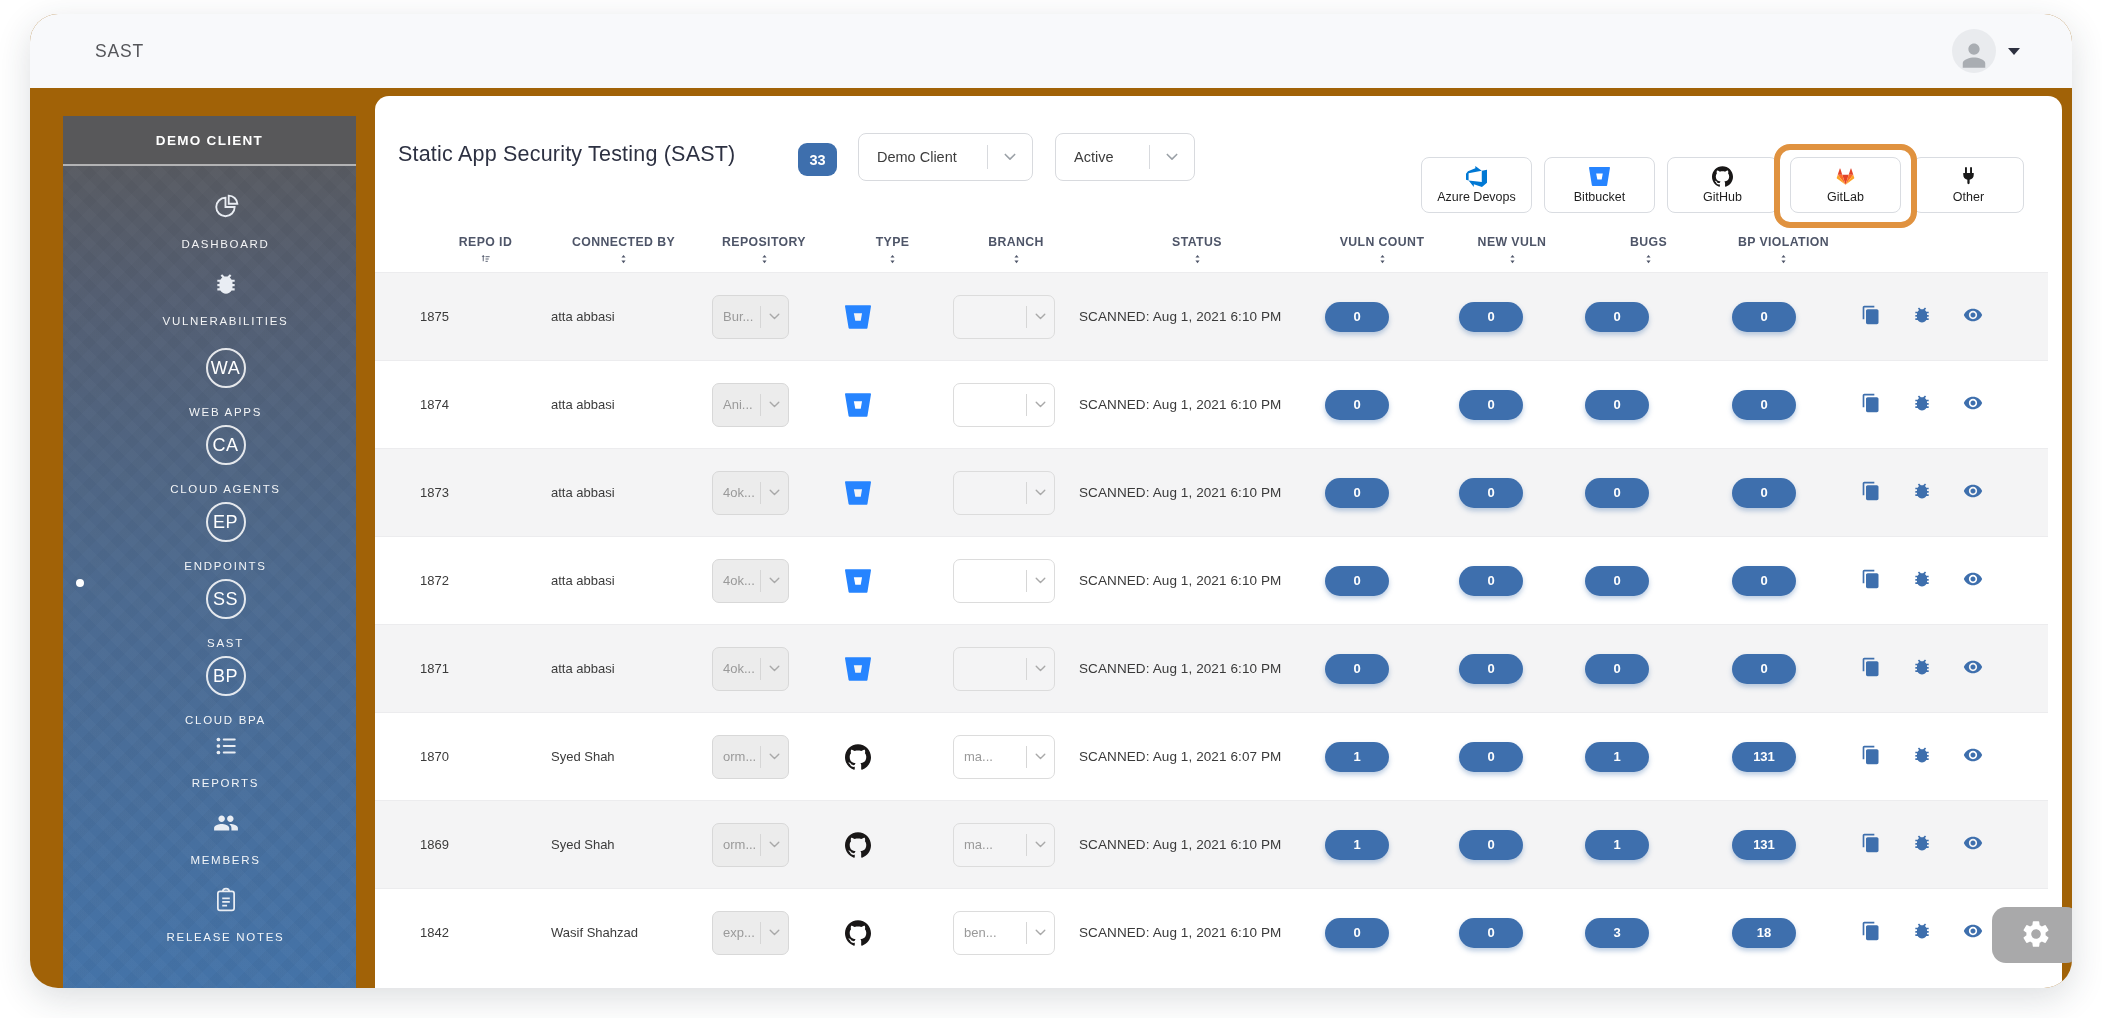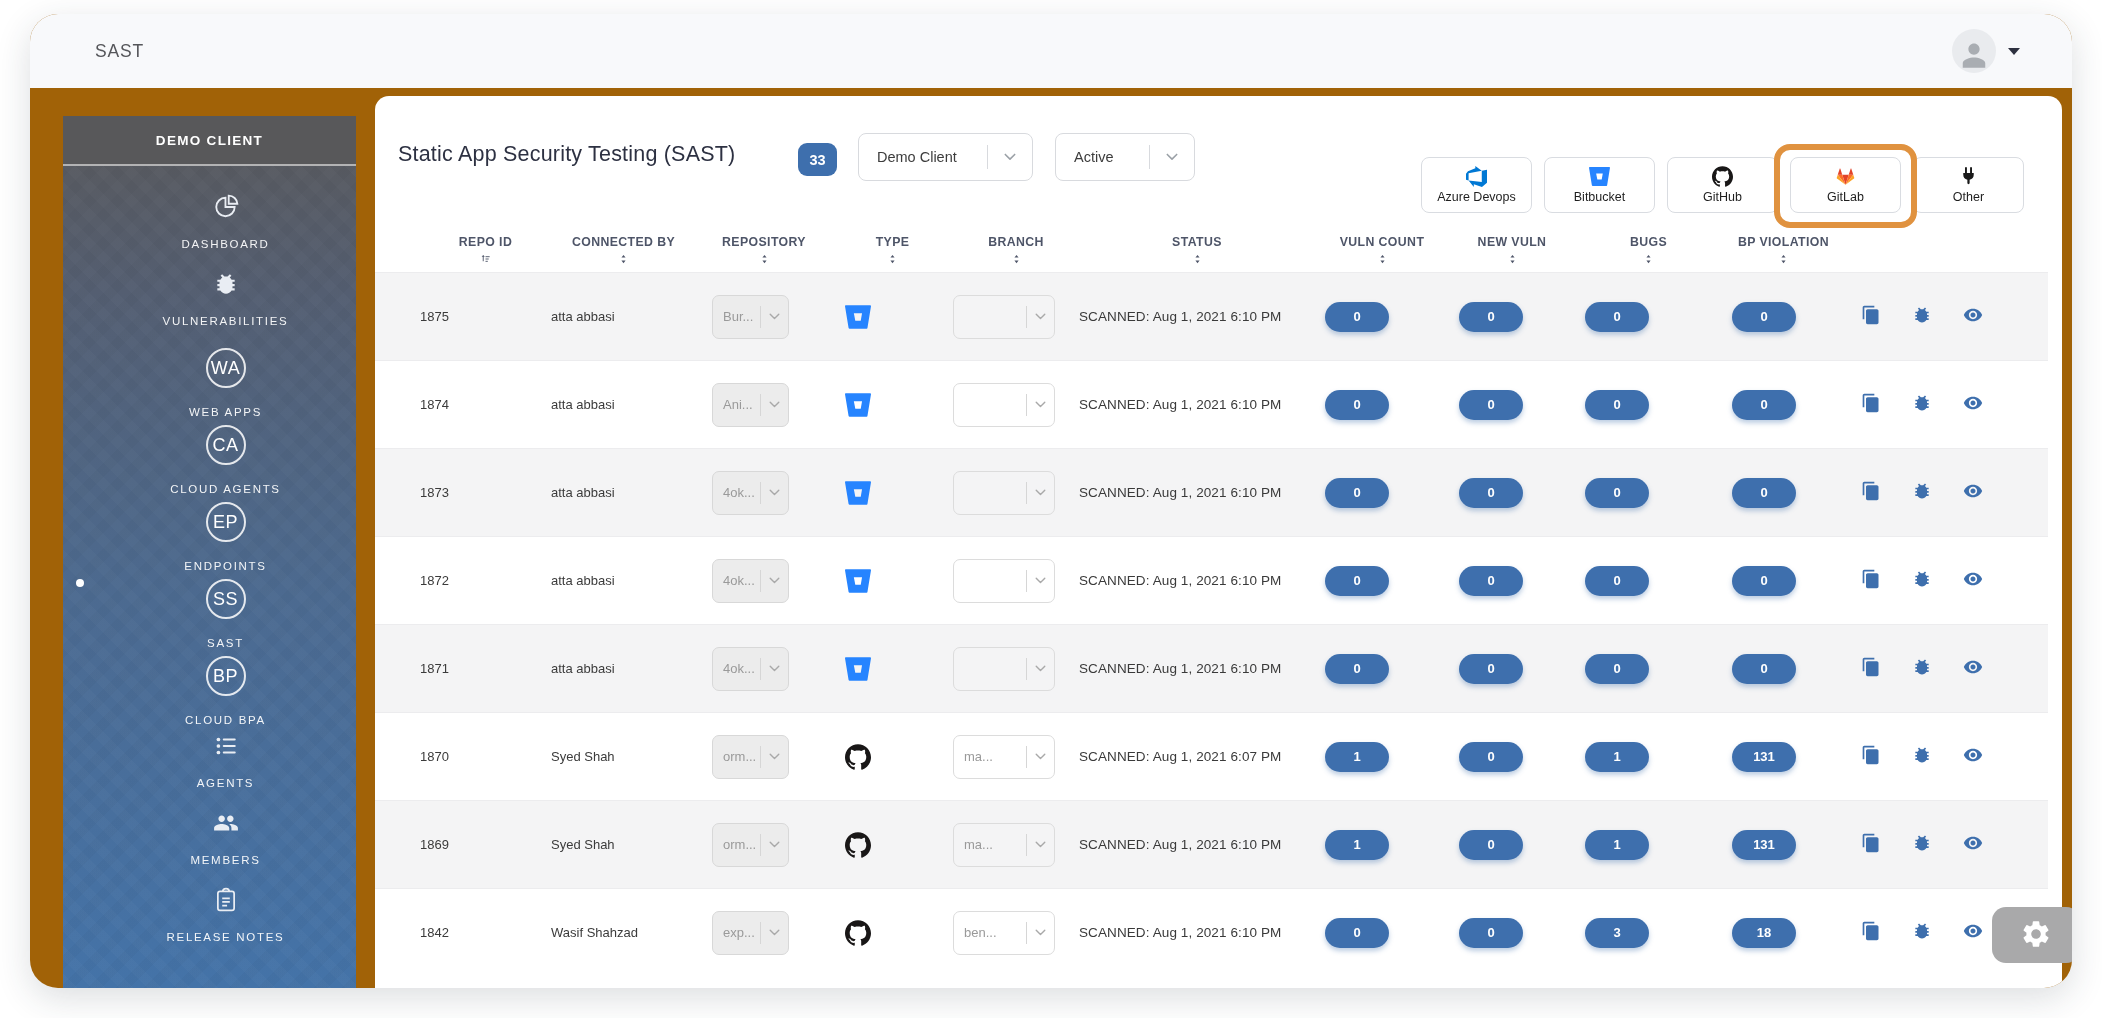--- a/index.html
+++ b/index.html
@@ -182,21 +182,21 @@
           <span class="side-icon">
             <svg viewBox="0 0 24 24" fill="currentColor">
               <circle cx="5" cy="6" r="1.7"></circle>
               <circle cx="5" cy="12" r="1.7"></circle>
               <circle cx="5" cy="18" r="1.7"></circle>
               <rect x="9" y="5" width="12" height="2" rx="1"></rect>
               <rect x="9" y="11" width="12" height="2" rx="1"></rect>
               <rect x="9" y="17" width="12" height="2" rx="1"></rect>
             </svg>
           </span>
-          <span class="side-label">AGENTS</span>
+          <span class="side-label">REPORTS</span>
         </div>
         <div class="side-item">
           <span class="side-icon">
             <svg viewBox="0 0 24 24" fill="currentColor">
               <path d="M16 11c1.66 0 2.99-1.34 2.99-3S17.66 5 16 5s-3 1.34-3 3 1.34 3 3 3zm-8 0c1.66 0 2.99-1.34 2.99-3S9.66 5 8 5 5 6.34 5 8s1.34 3 3 3zm0 2c-2.33 0-7 1.17-7 3.5V19h14v-2.5C15 14.17 10.33 13 8 13zm8 0c-.29 0-.62.02-.97.05 1.16.84 1.97 1.97 1.97 3.45V19h6v-2.5c0-2.33-4.67-3.5-7-3.5z"></path>
             </svg>
           </span>
           <span class="side-label">MEMBERS</span>
         </div>
         <div class="side-item">

